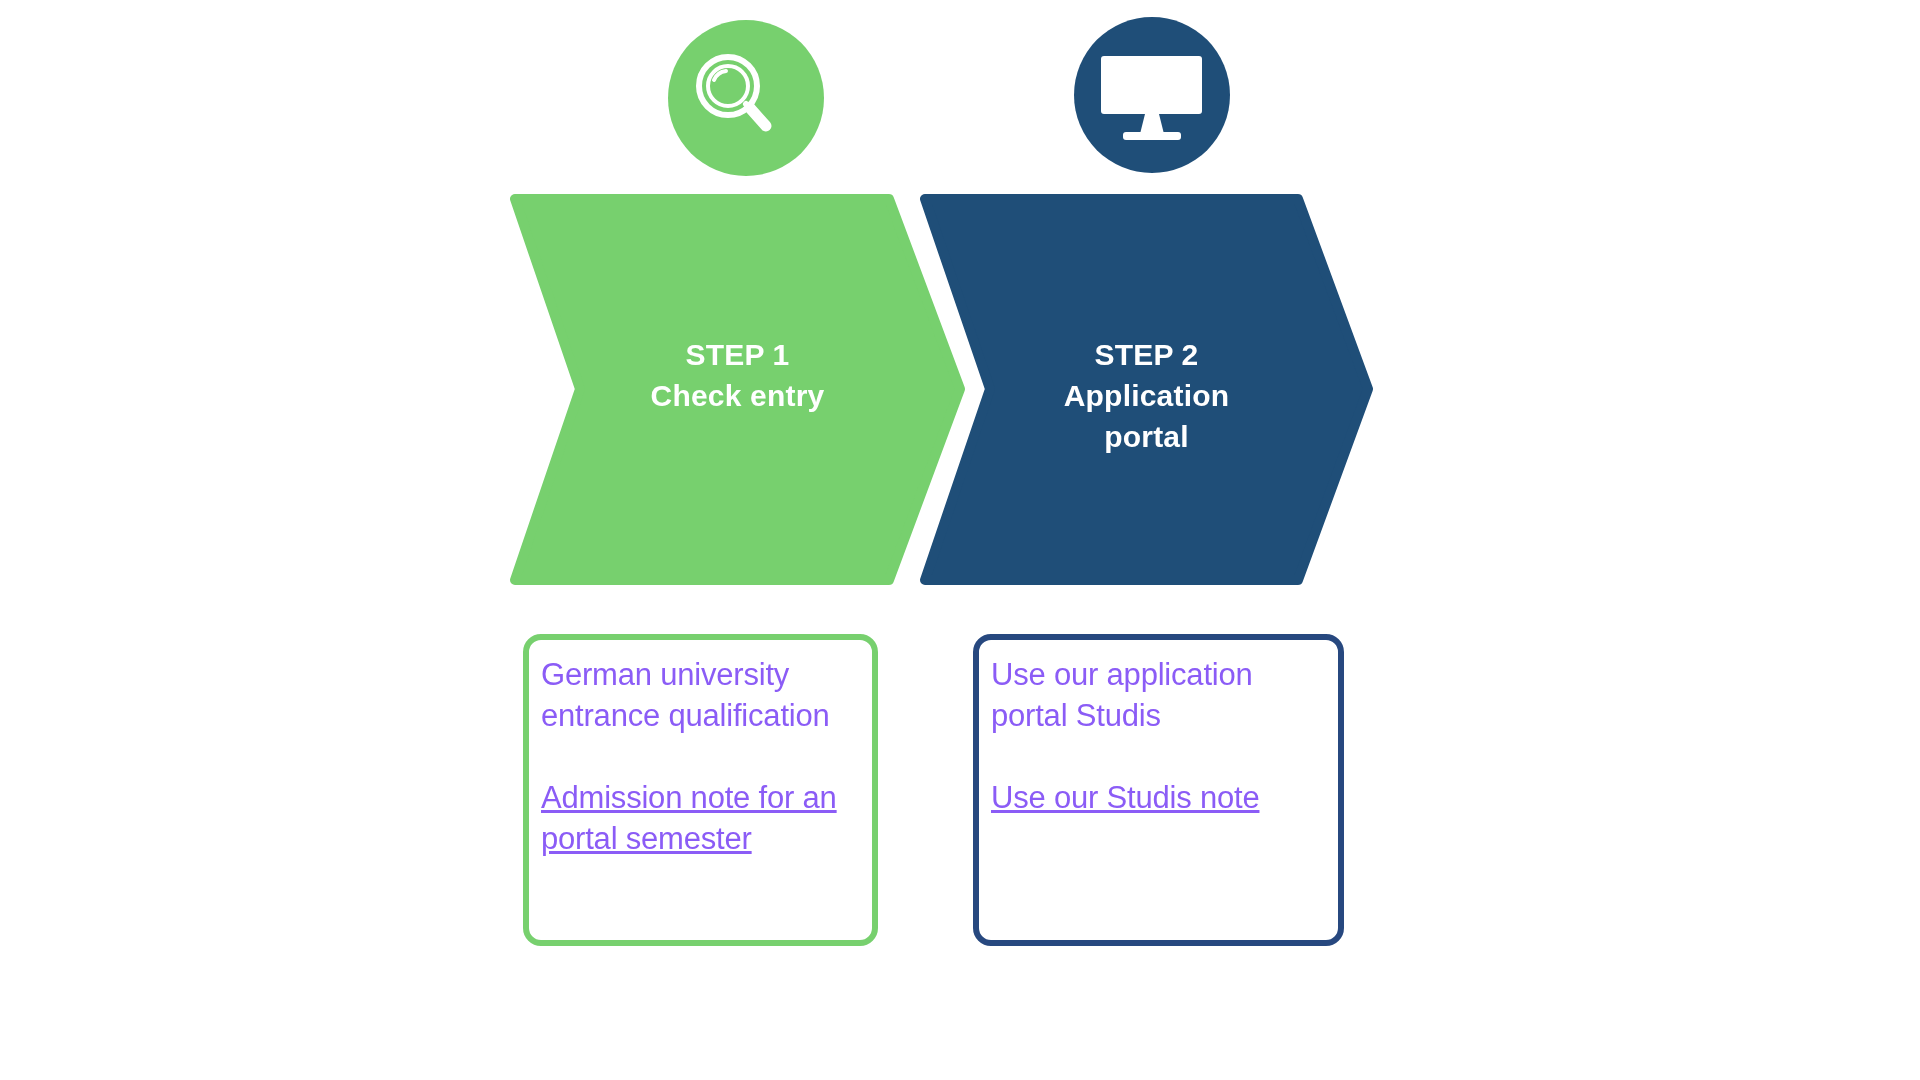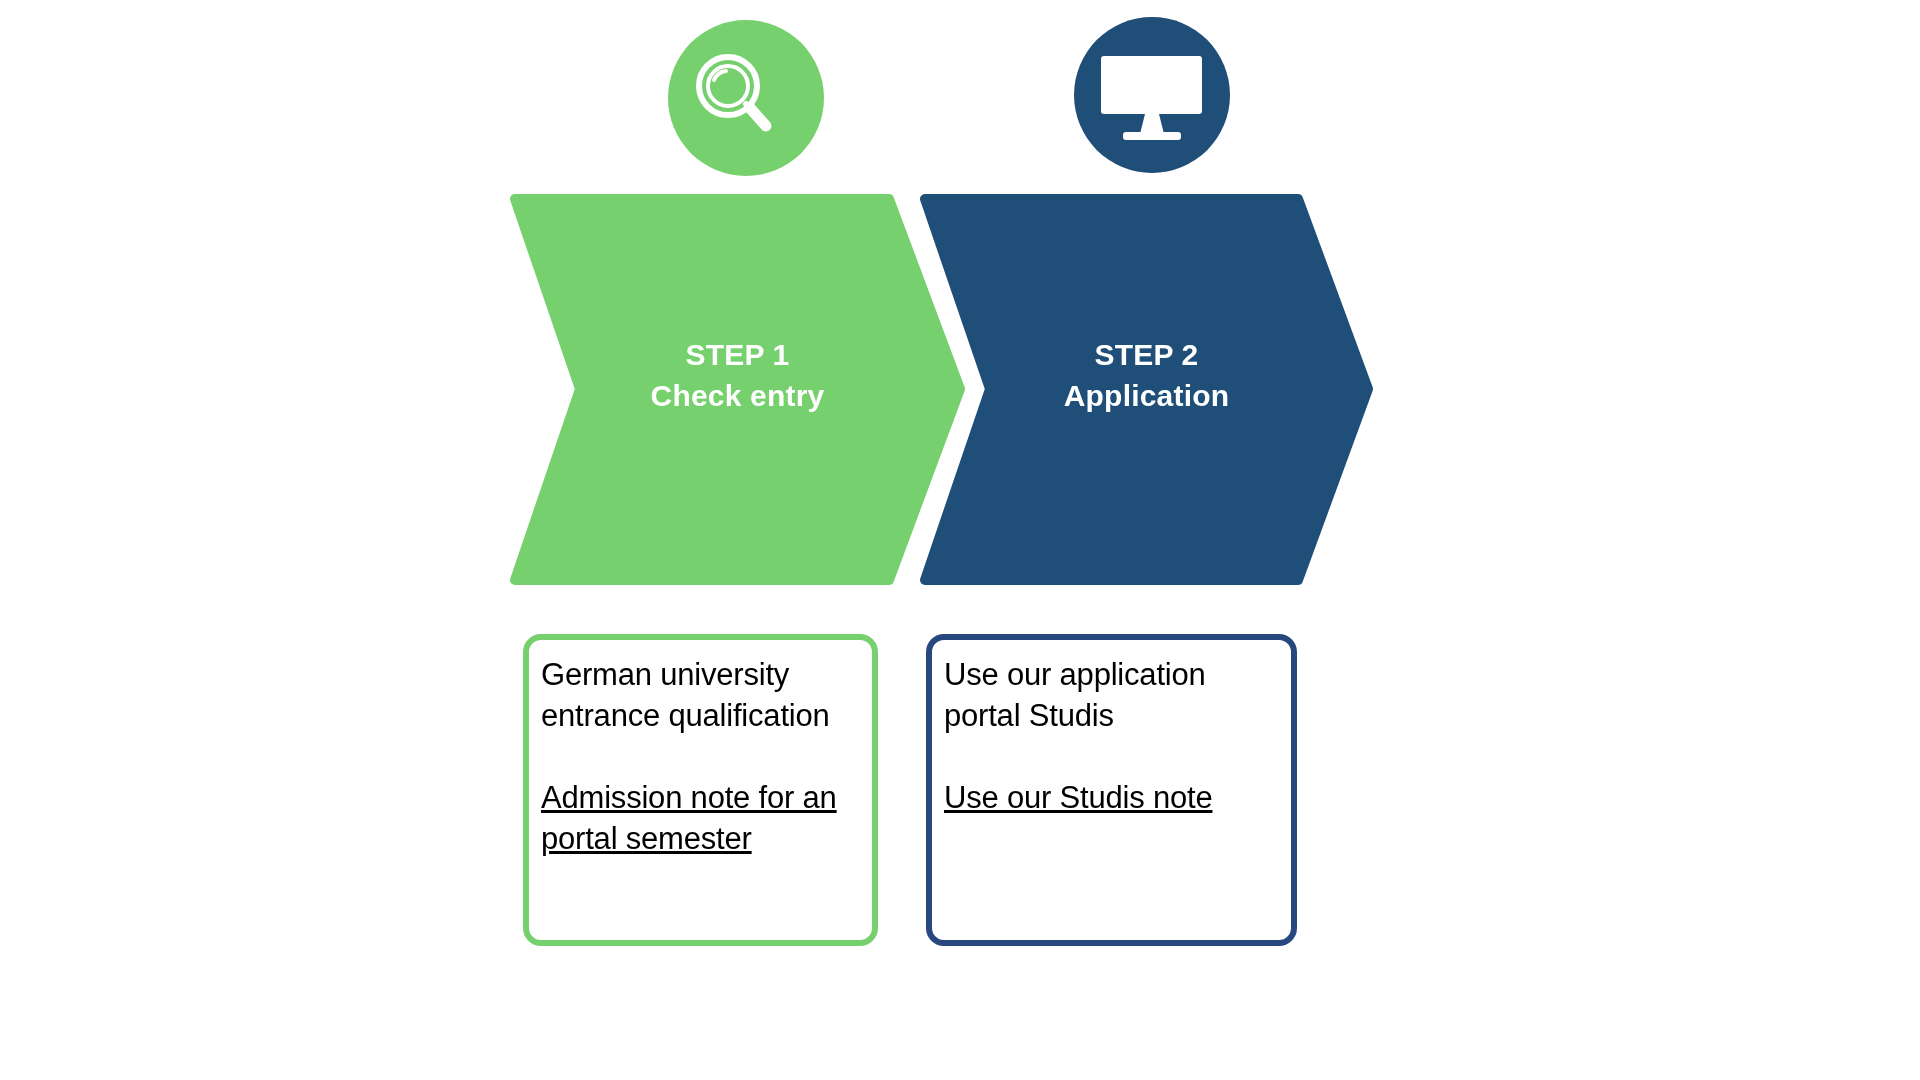--- a/index.html
+++ b/index.html
@@ -50,30 +50,30 @@
   .note-box {
     position: absolute;
     top: 634px;
     height: 312px;
     border-radius: 18px;
     background: #ffffff;
     box-sizing: border-box;
     padding: 14px 12px;
     font-size: 31px;
     line-height: 41px;
-    color: #000000;
+    color: #8b5cf6;
     letter-spacing: -0.2px;
   }
   .note-box-1 {
     left: 523px;
     width: 355px;
     border: 6px solid #77d06e;
   }
   .note-box-2 {
-    left: 926px;
+    left: 973px;
     width: 371px;
     border: 6px solid #27487f;
   }
   .para { margin: 0 0 41px 0; }
   .para:last-child { margin-bottom: 0; text-decoration: underline; }
 </style>
 </head>
 <body>
 
 <div class="canvas">
@@ -102,20 +102,21 @@
   </div>
 
   <div class="arrow-label arrow-label-1">
     <div>STEP 1</div>
     <div>Check entry</div>
   </div>
 
   <div class="arrow-label arrow-label-2">
     <div>STEP 2</div>
     <div>Application</div>
+    <div>portal</div>
   </div>
 
   <div class="note-box note-box-1">
     <div class="para">
       <div>German university</div>
       <div>entrance qualification</div>
     </div>
     <div class="para">
       <div>Admission note for an</div>
       <div>portal semester</div>

